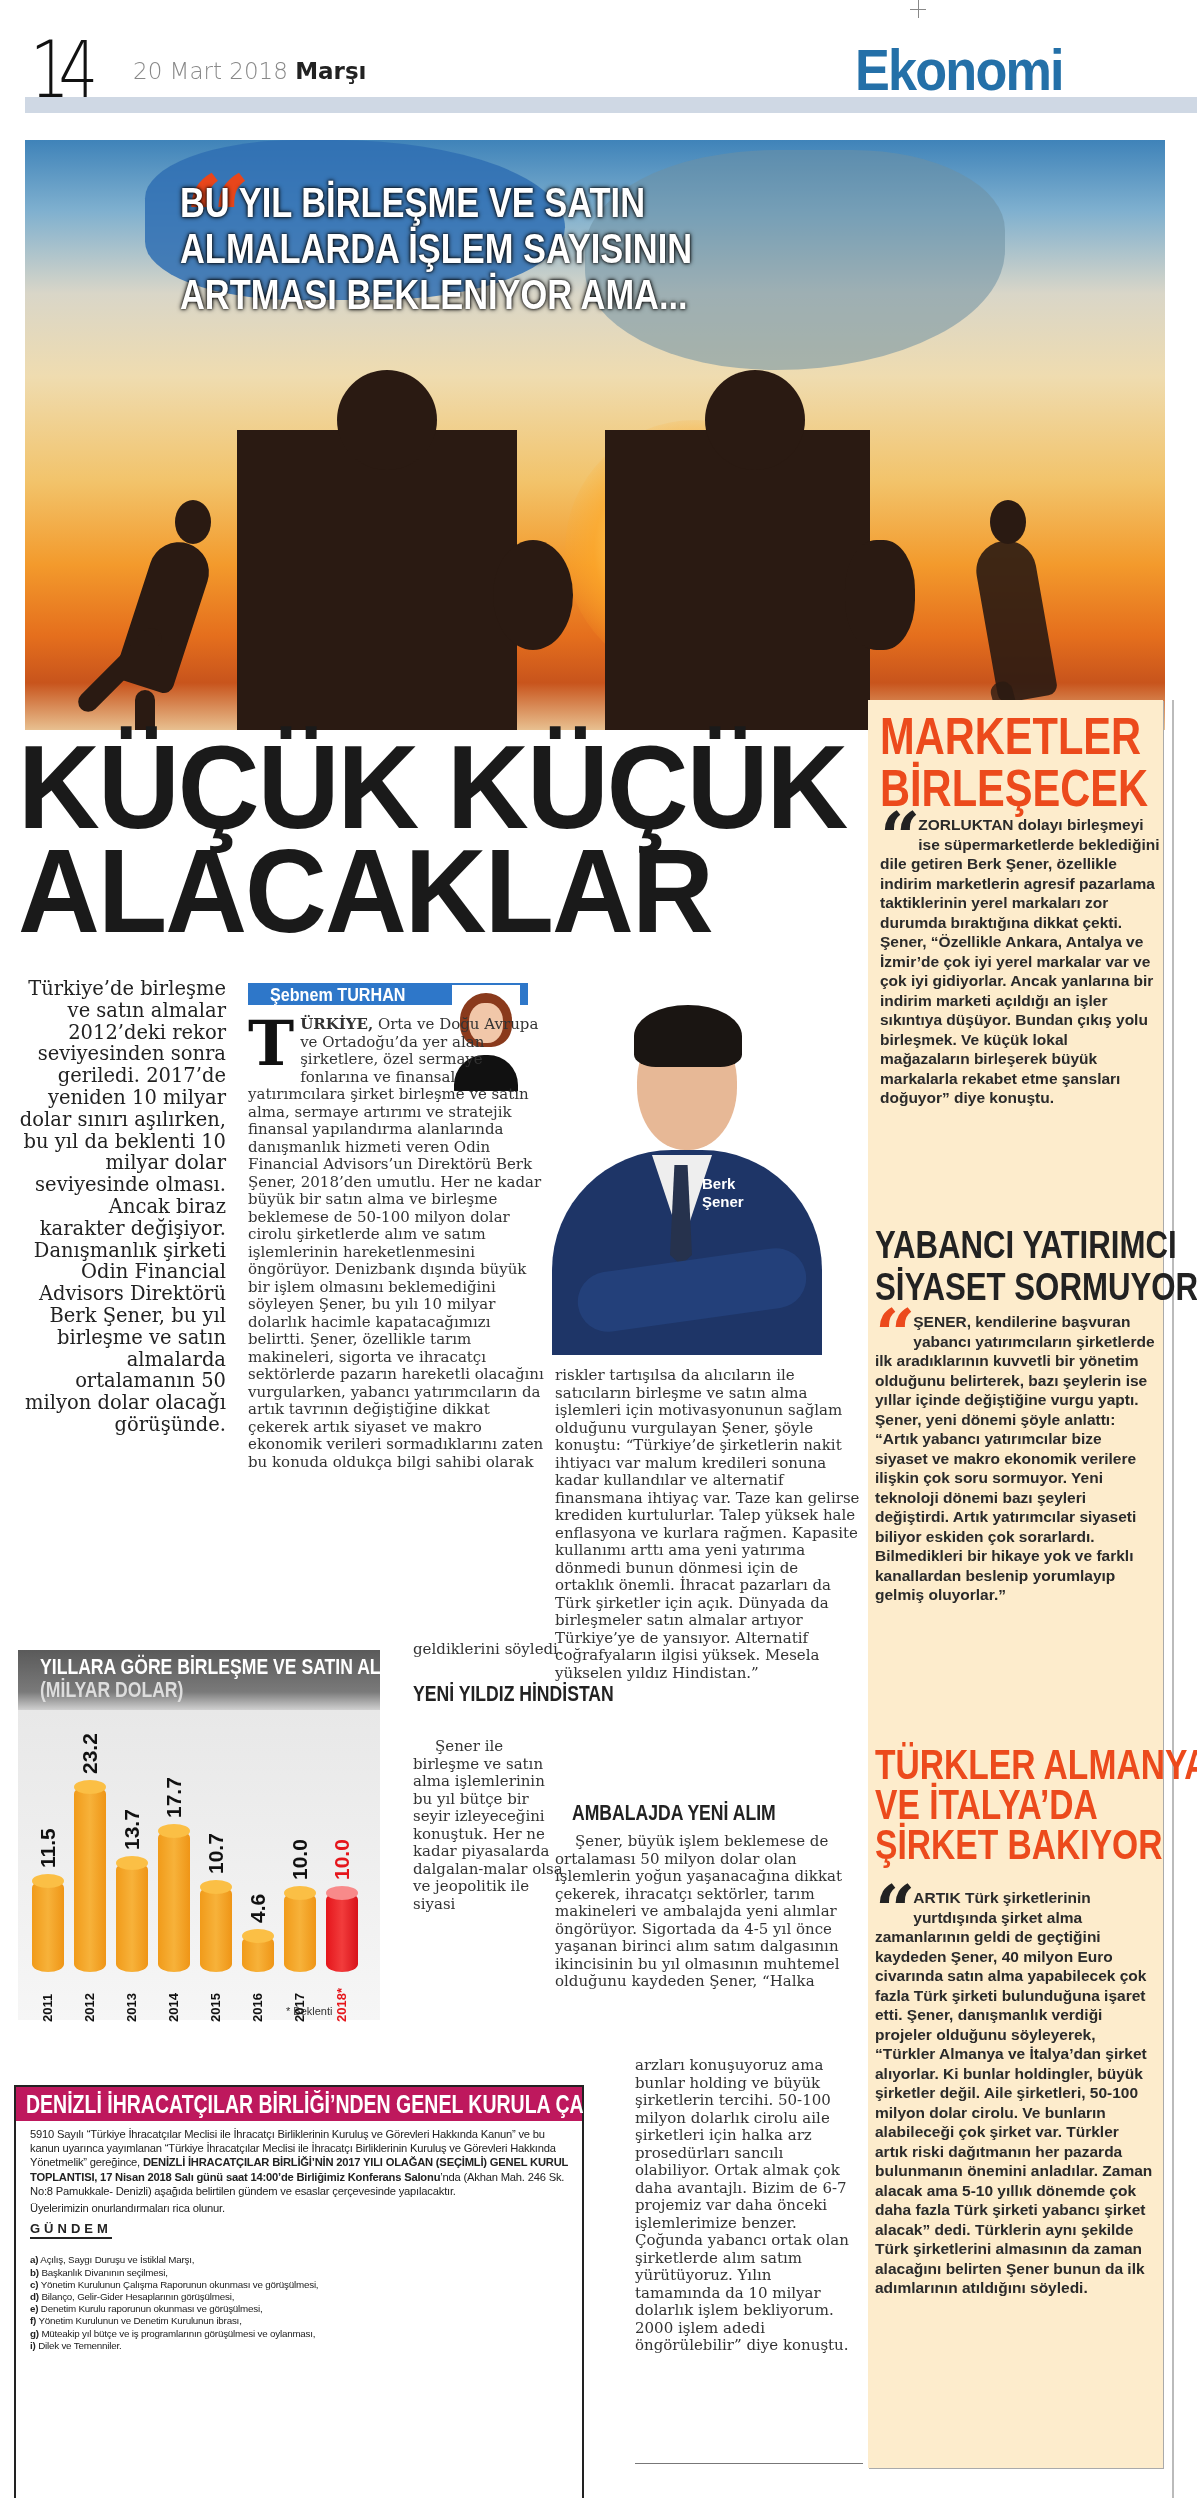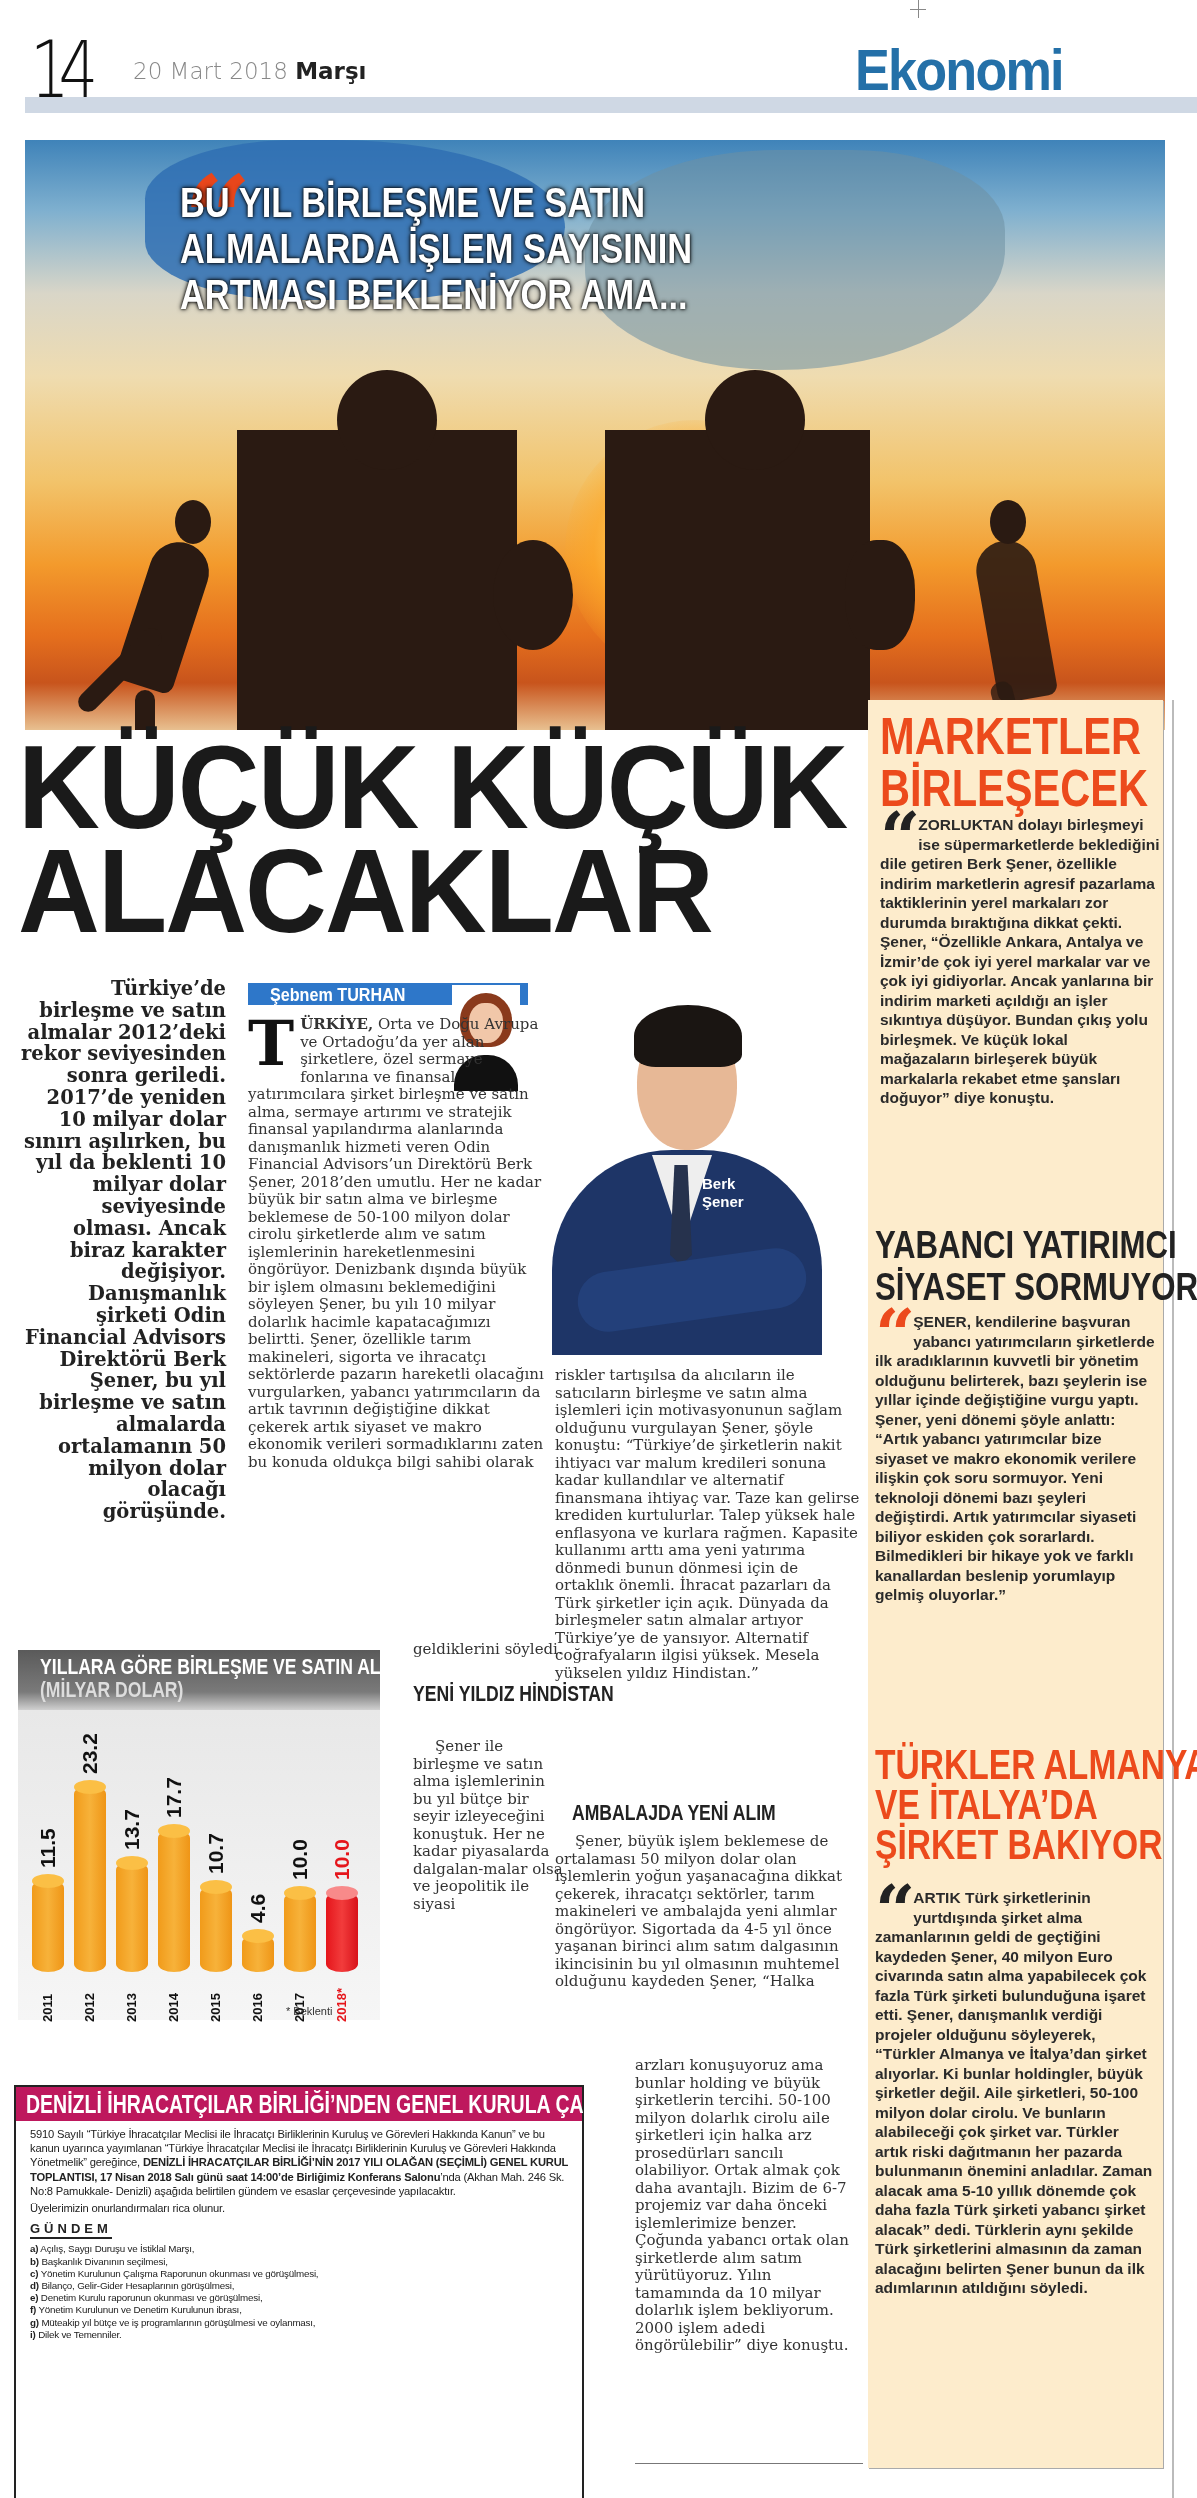--- a/index.html
+++ b/index.html
@@ -33,21 +33,21 @@
 #m1l2{left:110px;top:550px;width:20px;height:110px;border-radius:10px}
 #m2b{left:960px;top:400px;width:60px;height:160px;border-radius:30px 30px 10px 10px;transform:rotate(-10deg);opacity:.9}
 #m2h{left:965px;top:360px;width:36px;height:44px;border-radius:50%}
 #m2l{left:980px;top:540px;width:22px;height:130px;transform:rotate(-15deg);border-radius:10px;opacity:.8}
 #heroquote{left:155px;top:40px;font-family:"Liberation Sans",sans-serif;font-weight:bold;font-size:42px;line-height:46px;color:#fff;text-shadow:0 0 6px #000,0 0 3px #000;transform:scaleX(.82);transform-origin:left top;white-space:nowrap}
 .qmark{font-family:"DejaVu Serif",serif;font-weight:bold;color:#e8461b;line-height:1}
 #heroq{left:158px;top:20px;font-size:120px}
 
 #headline{left:18px;top:735px;font-family:"Liberation Sans",sans-serif;font-weight:900;font-size:118px;line-height:104px;color:#1a1a1a;letter-spacing:-2px;transform:scaleX(.96);transform-origin:left top;white-space:nowrap}
 
-#intro{left:18px;top:978px;width:208px;text-align:right;font-family:"DejaVu Serif",serif;font-weight:bold;font-size:19.5px;line-height:21.8px;color:#222}
+#intro{left:18px;top:978px;width:208px;text-align:right;font-family:"DejaVu Serif",serif;font-weight:normal;font-size:19.5px;line-height:21.8px;color:#222}
 
 #byline{left:248px;top:983px;width:280px;height:22px;background:#2e77c9}
 #byline span{position:absolute;left:22px;top:1px;font-family:"Liberation Sans",sans-serif;font-weight:bold;font-size:19px;color:#fff;transform:scaleX(.85);transform-origin:left top}
 #authorphoto{left:452px;top:985px;width:68px;height:106px;background:#fff;overflow:hidden}
 #authorphoto .hair{position:absolute;left:8px;top:8px;width:52px;height:54px;border-radius:50% 50% 40% 40%;background:#8a3a1c}
 #authorphoto .face{position:absolute;left:17px;top:18px;width:34px;height:40px;border-radius:45%;background:#f1c7a9}
 #authorphoto .body{position:absolute;left:2px;top:70px;width:64px;height:40px;border-radius:30px 30px 0 0;background:#111}
 
 .col{font-family:"DejaVu Serif",serif;font-size:15px;line-height:17.5px;color:#333}
 #c1{left:248px;top:1016px;width:300px}
@@ -98,21 +98,21 @@
 .byear{position:absolute;bottom:8px;font-family:"Liberation Sans",sans-serif;font-weight:bold;font-size:13px;color:#111;transform:rotate(-90deg);transform-origin:left top;white-space:nowrap}
 .byear.hl{color:#e5151b}
 #chartnote{position:absolute;left:268px;top:355px;font-family:"Liberation Sans",sans-serif;font-size:11px;color:#333}
 
 #ad{left:14px;top:2085px;width:570px;height:413px;border:2px solid #222;border-bottom:none}
 #adhead{position:absolute;left:0;top:0;width:566px;height:34px;background:#be185d}
 #adtitle{position:absolute;left:10px;top:3px;font-family:"Liberation Sans",sans-serif;font-weight:bold;font-size:25px;color:#fff;transform:scaleX(.78);transform-origin:left top;white-space:nowrap}
 #adbody{position:absolute;left:14px;top:40px;width:545px;font-family:"Liberation Sans",sans-serif;font-size:11.2px;line-height:14.2px;color:#222;letter-spacing:-.2px}
 #adbody b{font-weight:bold}
 #adbody p{margin-bottom:3px}
-#agenda-title{font-family:"Liberation Sans",sans-serif;font-weight:bold;font-size:13px;letter-spacing:4px;border-bottom:2px solid #222;display:inline-block;margin:4px 0 4px;padding-bottom:1px}
+#agenda-title{font-family:"Liberation Sans",sans-serif;font-weight:bold;font-size:13px;letter-spacing:4px;border-bottom:2px solid #222;display:inline-block;margin:4px 0 15px;padding-bottom:1px}
 #agenda li{list-style:none;font-size:9.8px;line-height:12.2px}
 #agenda li b{font-weight:bold}
 </style>
 </head>
 <body>
 
 <div class="abs" id="crosshair"></div>
 <div class="abs" id="crosshair2"></div>
 <div class="abs" id="hdrbar"></div>
 <div class="abs" id="pagenum">14</div>

